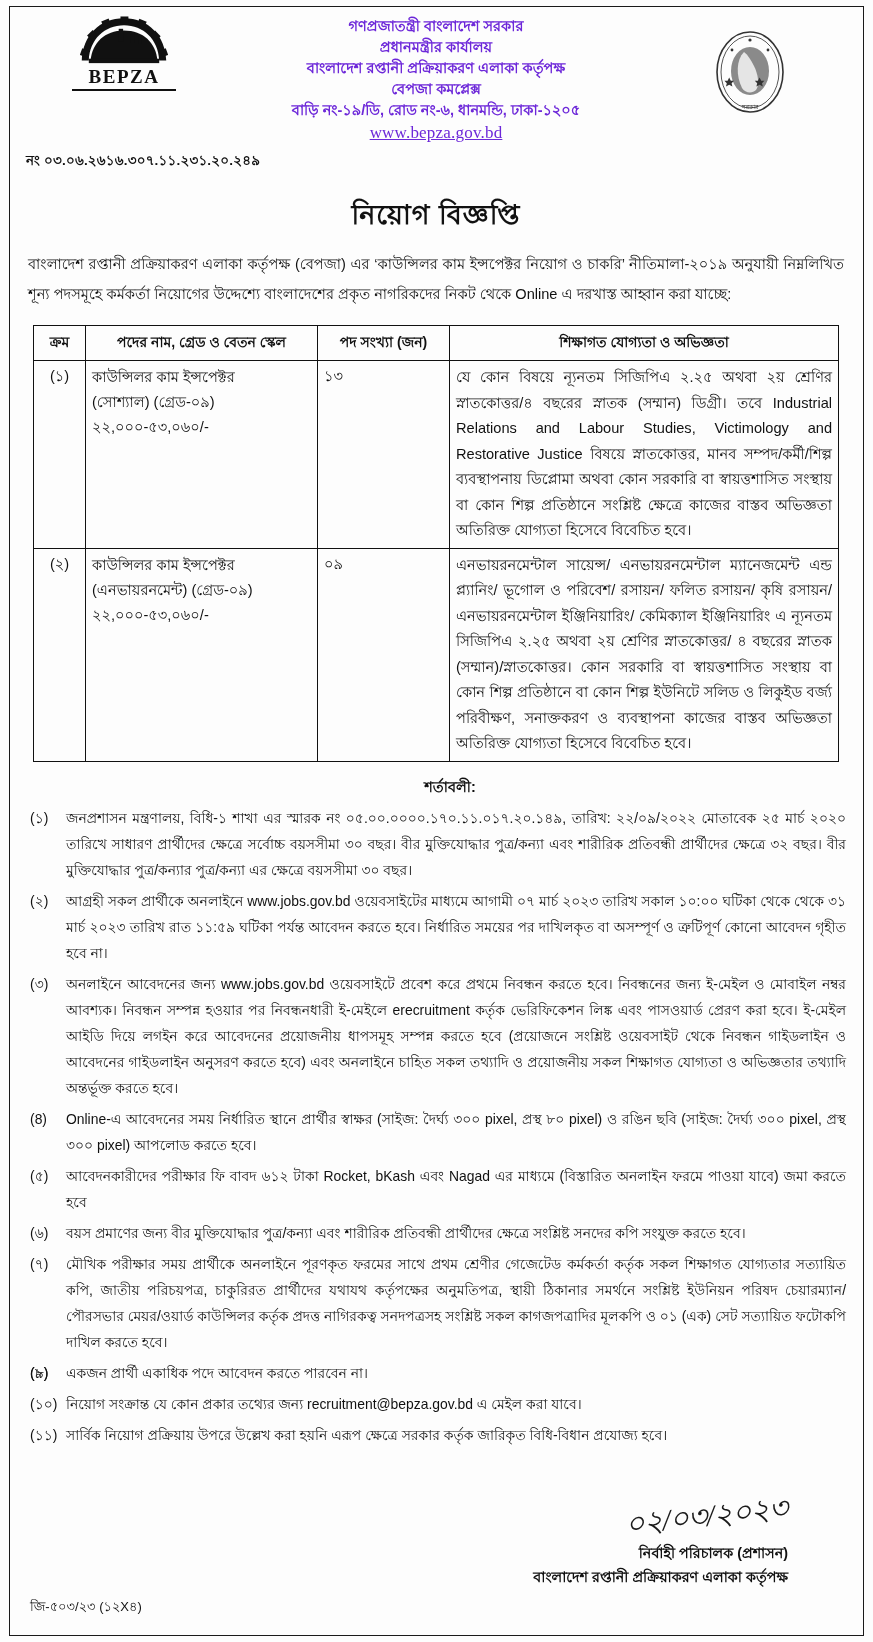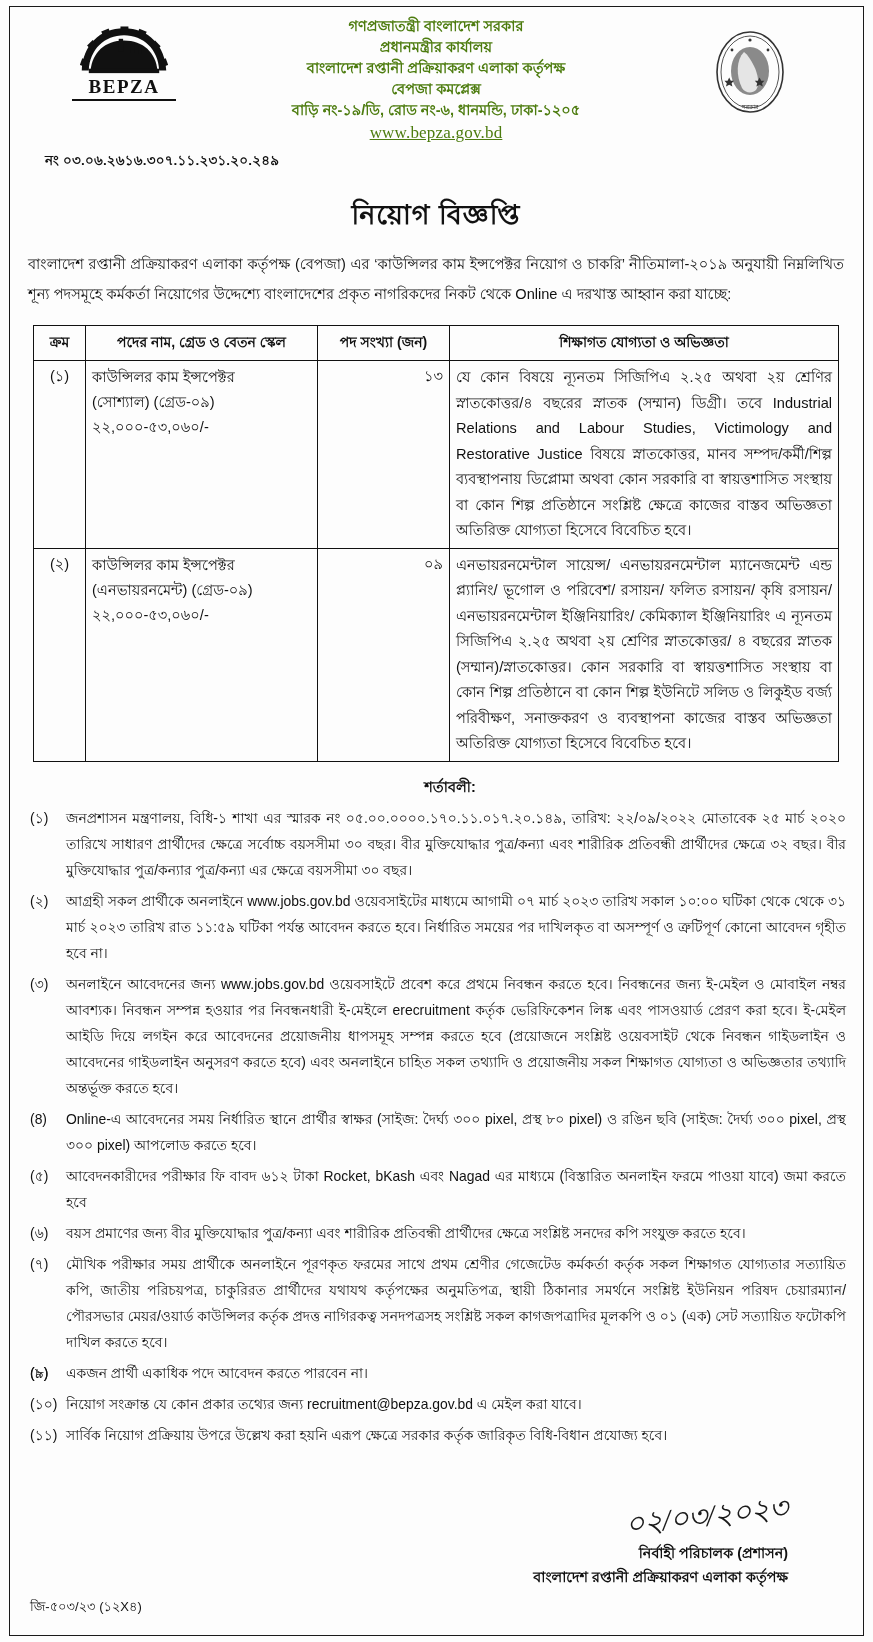--- a/index.html
+++ b/index.html
@@ -40,21 +40,21 @@
   }
 
   
   .header {
     position: relative;
     height: 132px;
   }
   .logo-bepza {
     position: absolute;
     left: 46px;
-    top: 12px;
+    top: 2px;
     width: 104px;
     height: 74px;
   }
   .logo-bepza .gearwrap { position: absolute; left: 8px; top: 0; width: 88px; height: 52px; }
   .bepza-word {
     position: absolute;
     left: 0;
     top: 50px;
     width: 104px;
     text-align: center;
@@ -74,21 +74,21 @@
   }
   .head-lines {
     text-align: center;
     padding-top: 2px;
   }
   .head-lines div {
     font-family: "Liberation Sans", sans-serif;
     font-size: 14.5px;
     line-height: 21px;
     font-weight: bold;
-    color: #4d7c0f;
+    color: #6d28d9;
   }
   .head-site {
     font-family: "Liberation Serif", serif !important;
     font-size: 17px !important;
     font-weight: normal !important;
     text-decoration: underline;
     letter-spacing: 0.2px;
     padding-top: 1px;
   }
 
@@ -99,21 +99,20 @@
     margin-top: 4px;
   }
   .memo-no {
     position: absolute;
     left: 0;
     top: 0;
     font-family: "Liberation Sans", sans-serif;
     font-size: 13.5px;
     font-weight: bold;
     letter-spacing: .2px;
-    margin-left: 19px;
   }
   .memo-date {
     position: absolute;
     right: 24px;
     top: 0;
     text-align: left;
     font-family: "Liberation Sans", sans-serif;
     font-size: 13.5px;
     font-weight: bold;
   }
@@ -169,21 +168,21 @@
     font-size: 14.6px;
     padding-top: 8px;
   }
   td.post {
     font-family: "Liberation Sans", sans-serif;
     font-size: 14.6px;
     line-height: 25px;
     padding-top: 7px;
   }
   td.num {
-    text-align: right;
+    text-align: left;
     font-family: "Liberation Sans", sans-serif;
     font-size: 14.6px;
     padding-top: 8px;
   }
   td.qual {
     font-family: "Liberation Sans", sans-serif;
     font-size: 14.6px;
     line-height: 25.5px;
     text-align: justify;
     padding-top: 6px;

